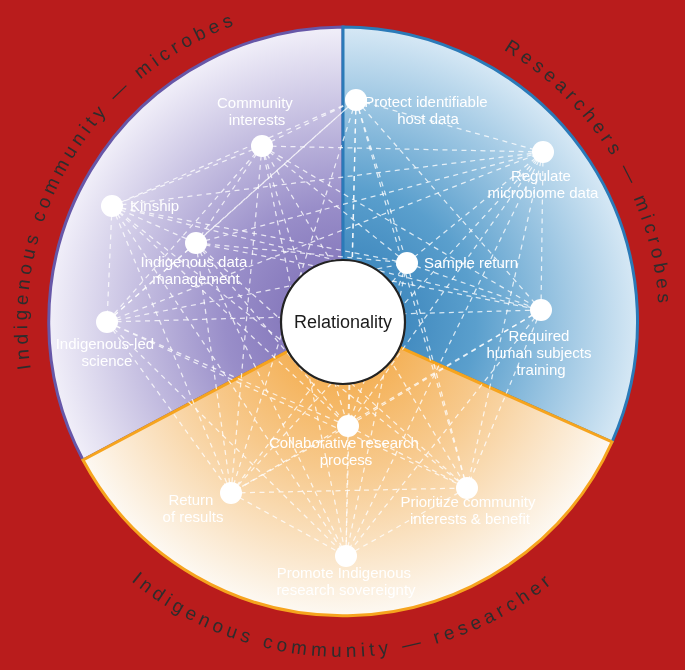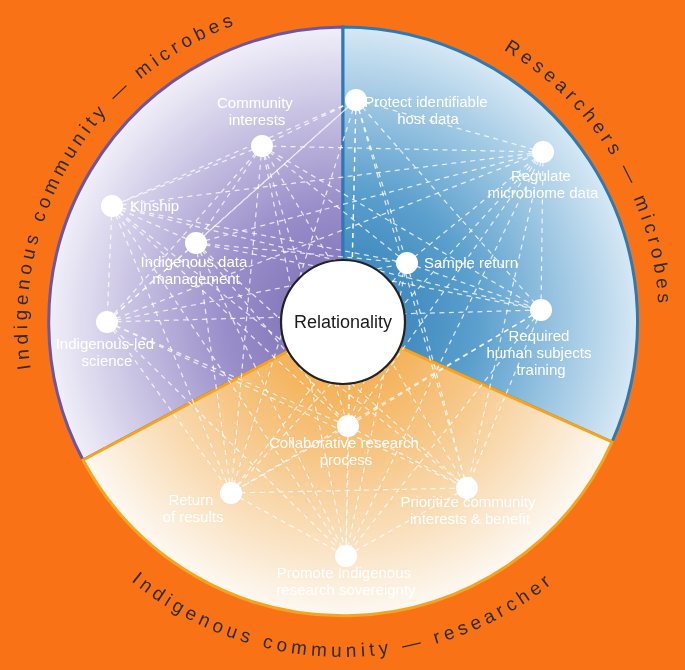--- a/index.html
+++ b/index.html
@@ -1,18 +1,18 @@
 <!DOCTYPE html>
 <html><head>
 <meta charset="utf-8">
 <style>
   html, body { margin: 0; padding: 0; background: #ffffff; }
   .canvas {
     width: 685px; height: 670px; position: relative;
-    background: #f97316;
+    background: #b91c1c;
     font-family: "Liberation Sans", sans-serif;
   }
   svg { display: block; }
   svg text { font-family: "Liberation Sans", sans-serif; }
   .arc-label   { font-size: 19px; fill: #2d2d2d; letter-spacing: 4.5px; }
   .node-label  { font-size: 15px; fill: #ffffff; }
   .center-label{ font-size: 18px; fill: #1b1b1b; }
   .node-dot    { fill: #ffffff; }
   .link { stroke: #ffffff; stroke-width: 1.25; stroke-dasharray: 5 4.5; opacity: 0.78; fill: none; }
   .sector { stroke-width: 3; }

